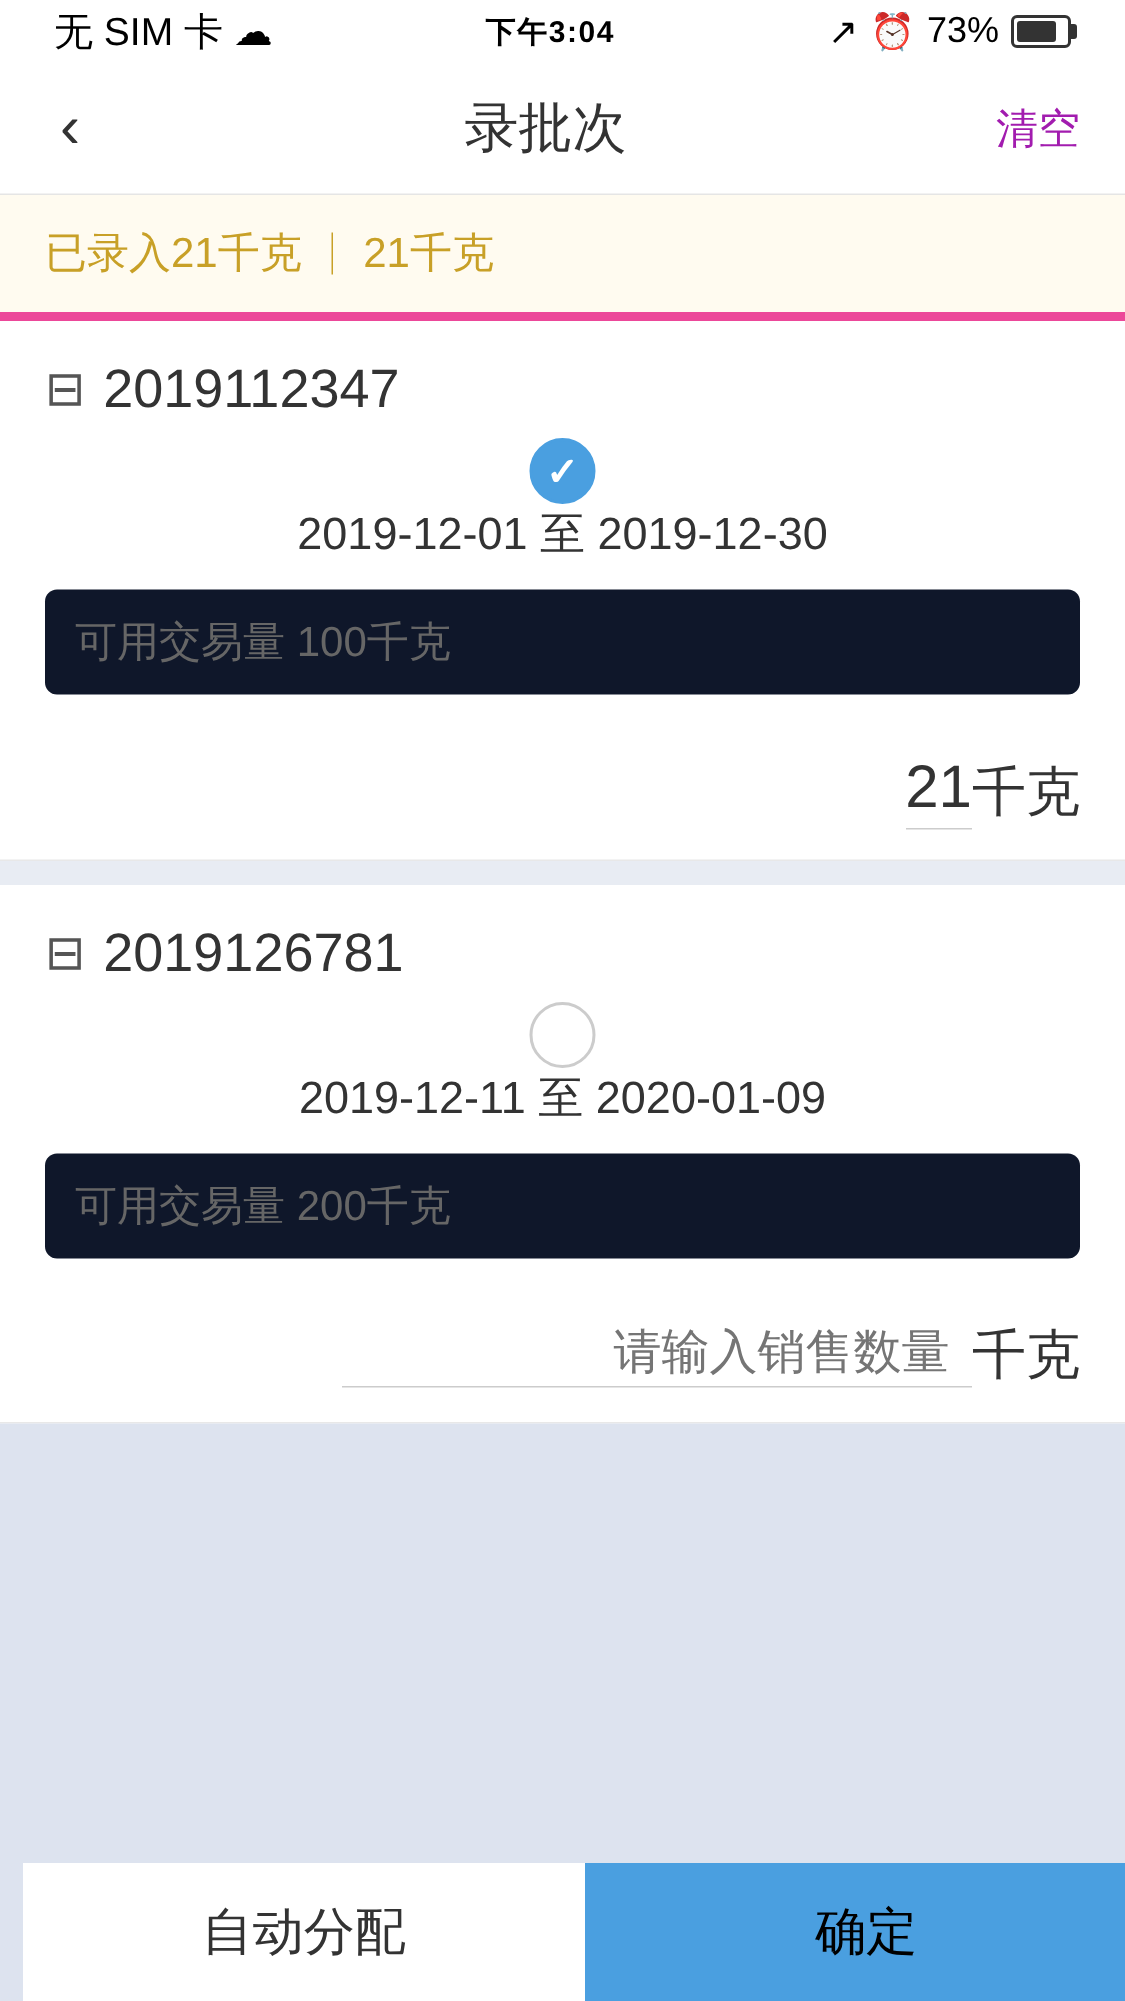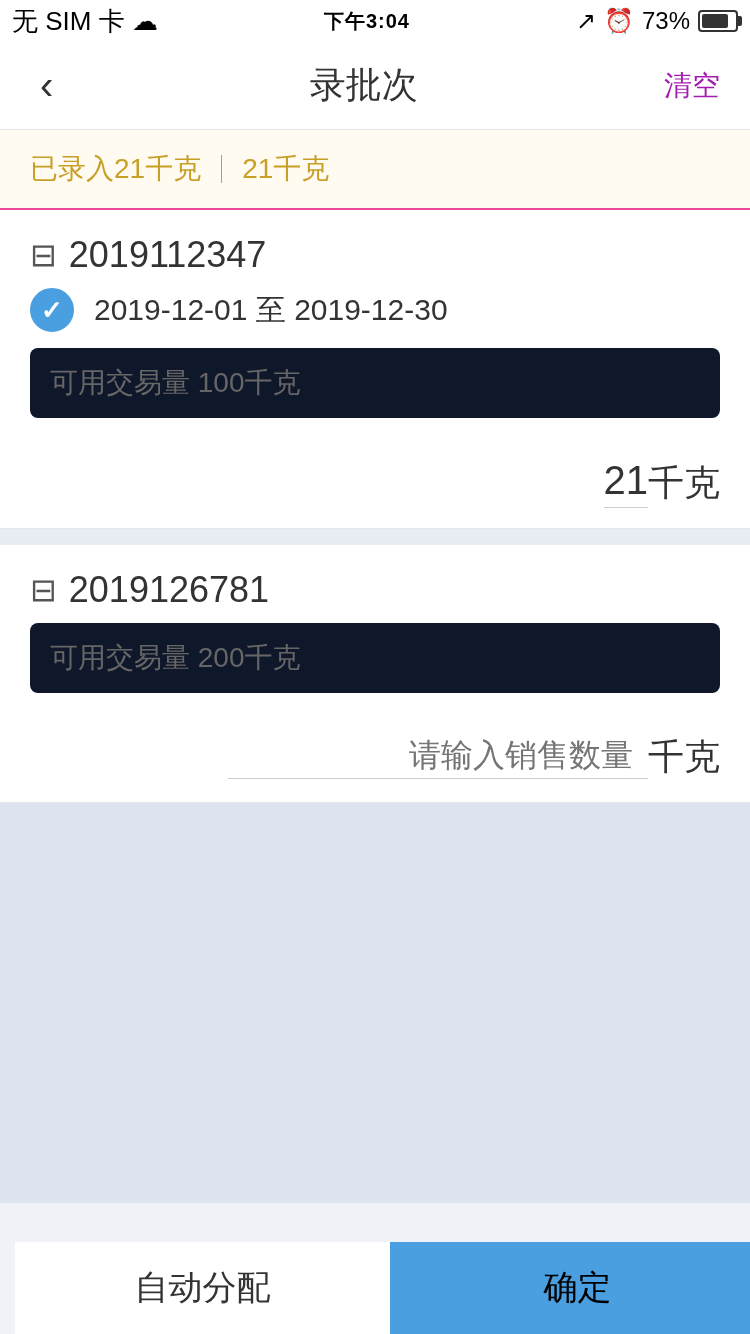--- a/index.html
+++ b/index.html
@@ -13,21 +13,21 @@
       overflow-x: hidden;
     }
 
     
     .status-bar {
       height: 42px;
       background: #fff;
       display: flex;
       align-items: center;
       justify-content: space-between;
-      padding: 0 12px;
+      padding: 0 36px;
       font-size: 26px;
       font-weight: 500;
     }
     .status-left {
       display: flex;
       align-items: center;
       gap: 8px;
       font-size: 26px;
     }
     .status-center {
@@ -98,21 +98,21 @@
       cursor: pointer;
     }
 
     
     .summary-bar {
       background: #fffbf0;
       padding: 20px 30px;
       display: flex;
       align-items: center;
       gap: 20px;
-      border-bottom: 2px solid #ec4899;
+      border-bottom: 6px solid #ec4899;
     }
     .summary-label {
       font-size: 28px;
       color: #c8a027;
     }
     .summary-divider {
       width: 1px;
       height: 28px;
       background: #c8a027;
     }
@@ -146,22 +146,22 @@
 
     .batch-number {
       font-size: 36px;
       font-weight: 500;
       color: #333;
     }
 
     .batch-date-row {
       display: flex;
       align-items: center;
-      gap: 20px;
       margin-bottom: 16px;
+      flex-direction: column;
     }
 
     .radio-btn {
       width: 44px;
       height: 44px;
       border-radius: 50%;
       border: 2px solid #ccc;
       background: #fff;
       display: flex;
       align-items: center;
@@ -336,20 +336,24 @@
   </div>
 
   <div class="section-divider"></div>
 
   <div class="batch-container">
     <div class="batch-item">
       <div class="batch-header">
         <span class="batch-icon">⊟</span>
         <span class="batch-number">2019126781</span>
       </div>
+      <div class="batch-date-row">
+        <div class="radio-btn"></div>
+        <span class="batch-date">2019-12-11 至 2020-01-09</span>
+      </div>
       <div class="batch-availability">
         <span class="batch-availability-text">可用交易量 200千克</span>
       </div>
     </div>
 
     <div class="quantity-row">
       <div class="quantity-underline">
         <input class="quantity-input" type="number" placeholder="请输入销售数量" style="">
       </div>
       <span class="quantity-unit">千克</span>

